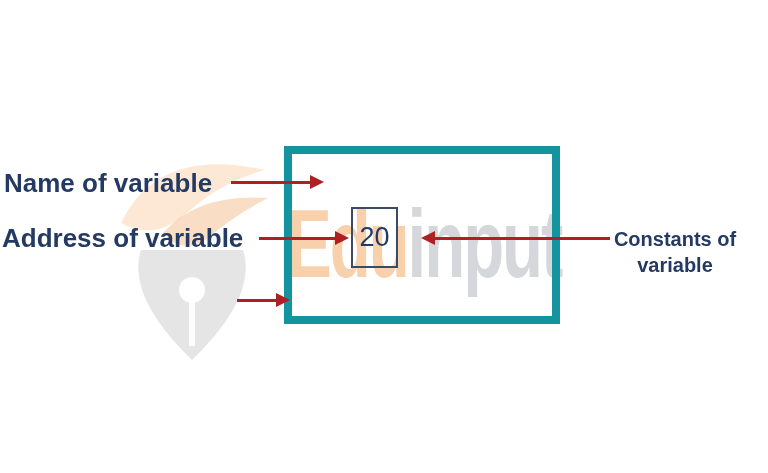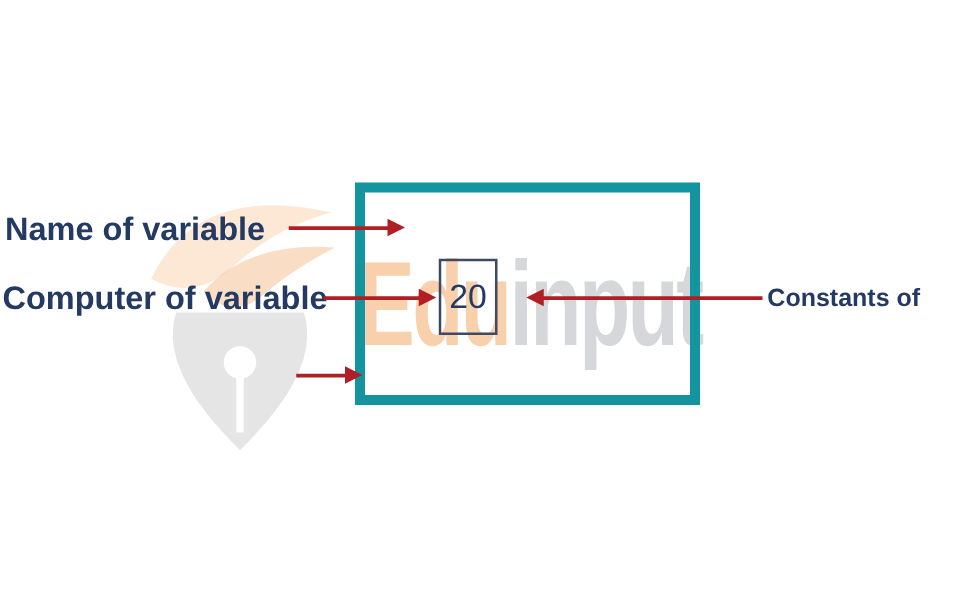--- a/index.html
+++ b/index.html
@@ -88,24 +88,25 @@
   </div>
 
   <div class="memory-box"></div>
 
 
   <div class="value-box">
     <span>20</span>
   </div>
 
   <div class="side-label label-left label-name">Name of variable</div>
-  <div class="side-label label-left label-address">Computer of variable</div>
+  <div class="side-label label-left label-address">Address of variable</div>
 
   <div class="side-label label-constants">
     <div>Constants of</div>
+    <div>variable</div>
   </div>
 
   <div class="arrow arrow-right arrow-name"></div>
   <div class="arrow arrow-right arrow-address"></div>
   <div class="arrow arrow-right arrow-memory"></div>
   <div class="arrow arrow-left arrow-constants"></div>
 
 </div>
 
 </body></html>

